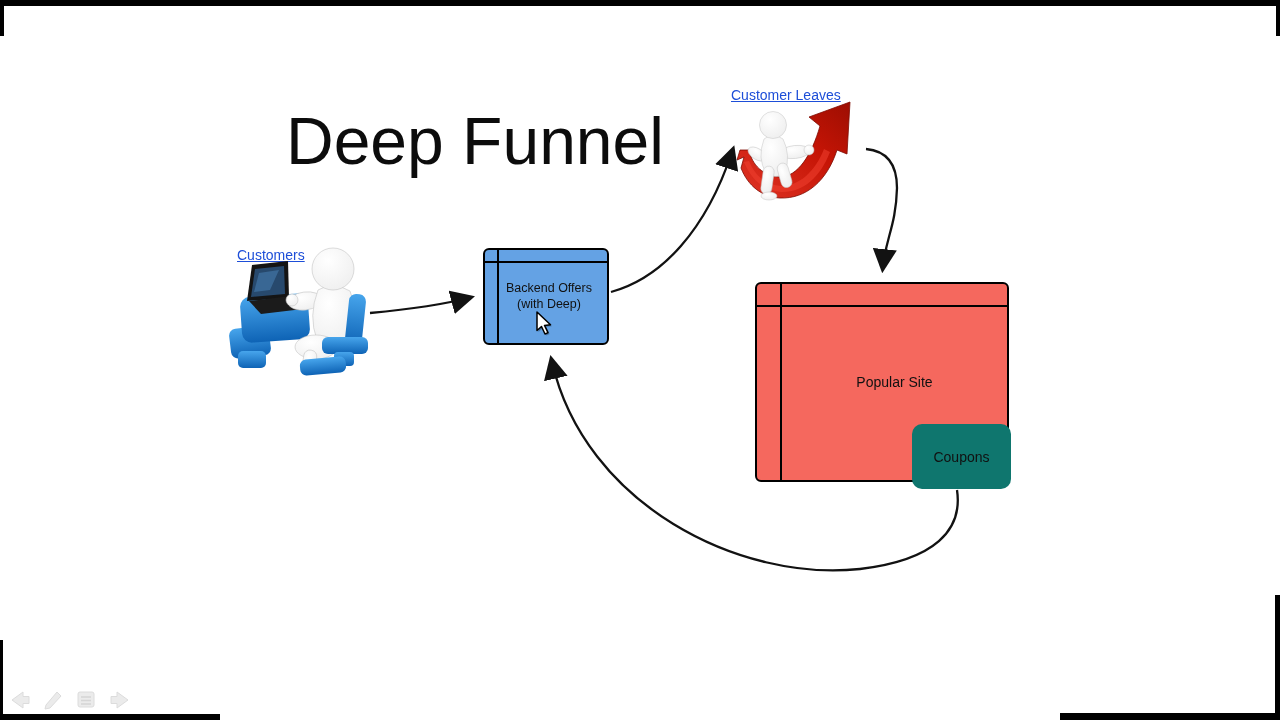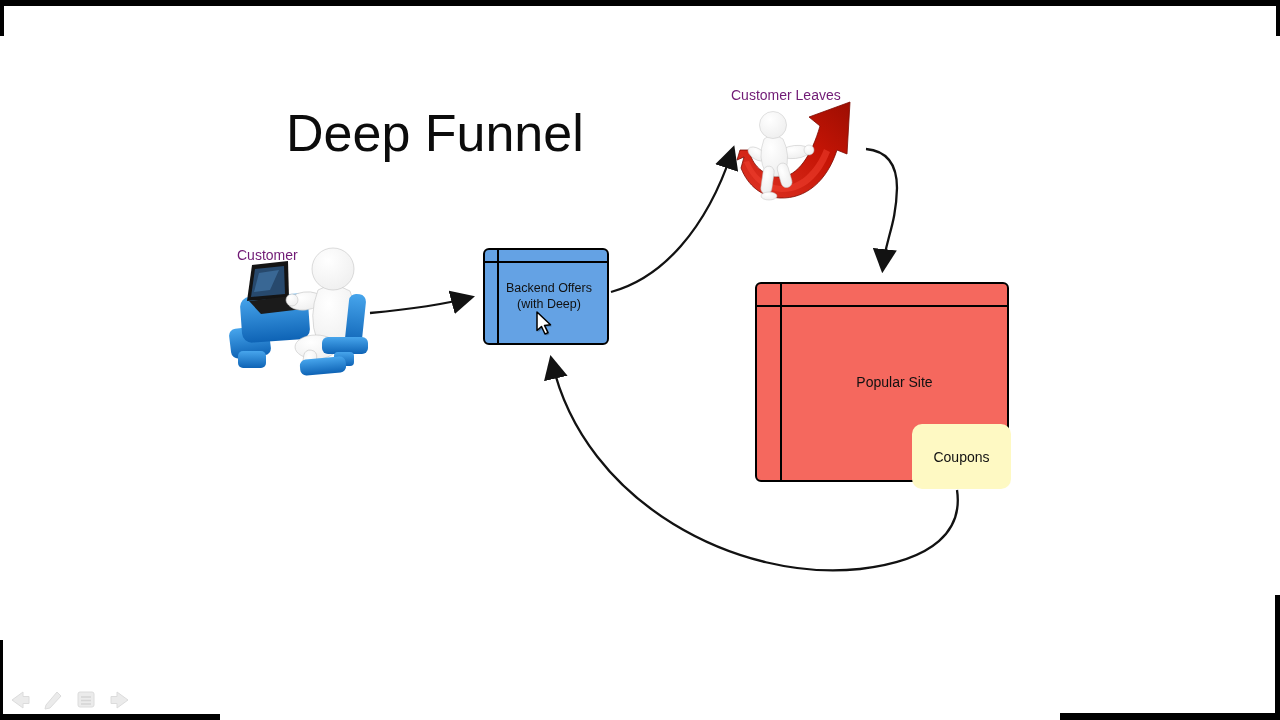--- a/index.html
+++ b/index.html
@@ -7,25 +7,25 @@
     width:1280px;height:720px;position:relative;overflow:hidden;
     background:#ffffff;
     font-family:"Liberation Sans", sans-serif;
     color:#111;
   }
   .abs{position:absolute;}
   
   .frame{background:#000;position:absolute;}
   
   .title{
-    left:286px;top:104px;font-size:52px;line-height:1.15;
+    left:286px;top:104px;font-size:66px;line-height:1.15;
     color:#0c0c0c;letter-spacing:0px;white-space:nowrap;
   }
   
-  .lbl{font-size:14px;color:#701a75;white-space:nowrap;}
+  .lbl{font-size:14px;color:#1d4ed8;white-space:nowrap;text-decoration:underline;}
   
   .wbox{
     position:absolute;border:2px solid #000;border-radius:6px;
     box-sizing:border-box;
   }
   .wbox .hline{position:absolute;left:0;right:0;height:0;border-top:2px solid #000;}
   .wbox .vline{position:absolute;top:0;bottom:0;width:0;border-left:2px solid #000;}
   .wbox .content{
     position:absolute;top:0;bottom:0;display:flex;flex-direction:column;
     align-items:center;justify-content:center;text-align:center;
@@ -58,21 +58,21 @@
 <div class="frame" style="left:0;top:0;width:1280px;height:6px;"></div>
 <div class="frame" style="left:0;top:0;width:4px;height:36px;"></div>
 <div class="frame" style="right:0;top:0;width:4px;height:36px;"></div>
 <div class="frame" style="left:0;top:640px;width:3px;height:80px;"></div>
 <div class="frame" style="right:0;top:595px;width:5px;height:125px;"></div>
 <div class="frame" style="left:0;top:714px;width:220px;height:6px;"></div>
 <div class="frame" style="left:1060px;top:713px;width:220px;height:7px;"></div>
 
 <div class="abs title">Deep Funnel</div>
 
-<div class="abs lbl" style="left:237px;top:247px;">Customer</div>
+<div class="abs lbl" style="left:237px;top:247px;">Customers</div>
 <div class="abs lbl" style="left:731px;top:87px;">Customer Leaves</div>
 
 <svg class="abs fig" style="left:225px;top:240px;" width="150" height="145" viewBox="225 240 150 145">
   <defs>
     <linearGradient id="gBlue" x1="0" y1="0" x2="0" y2="1">
       <stop offset="0" stop-color="#47a5ec"></stop>
         <stop offset="1" stop-color="#0e63b5"></stop>
     </linearGradient>
     <radialGradient id="gWhite" cx="0.38" cy="0.3" r="0.95">
       <stop offset="0" stop-color="#ffffff"></stop>
@@ -159,21 +159,21 @@
   <path d="M5.5,4.5 L5.5,23 L10,19 L13.5,26.5 L16.5,25 L13,17.8 L19,17.2 Z" fill="rgba(0,0,0,0.28)"></path>
   <path d="M4,3 L4,21.5 L8.5,17.5 L12,25 L15,23.6 L11.5,16.4 L17.5,15.8 Z" fill="#ffffff" stroke="#000" stroke-width="1.5" stroke-linejoin="round"></path>
 </svg>
 
 <div class="wbox" id="popular-site" style="background-color: rgb(245, 104, 94);">
   <div class="hline"></div>
   <div class="vline"></div>
   <div class="content">Popular Site</div>
 </div>
 
-<div class="abs" id="coupons" style="background-color: #fef9c3;">
+<div class="abs" id="coupons" style="background-color: #0f766e;">
   <span>Coupons</span>
 </div>
 
 <svg class="abs" id="connectors" width="1280" height="720" viewBox="0 0 1280 720">
   <defs>
     <marker id="arrow" viewBox="0 0 10 10" refX="7" refY="5" markerWidth="10.5" markerHeight="10.5" orient="auto-start-reverse">
       <path d="M0,0 L10,5 L0,10 Z" fill="#121212"></path>
     </marker>
   </defs>
   <g fill="none" stroke="#121212" stroke-width="2.3">

